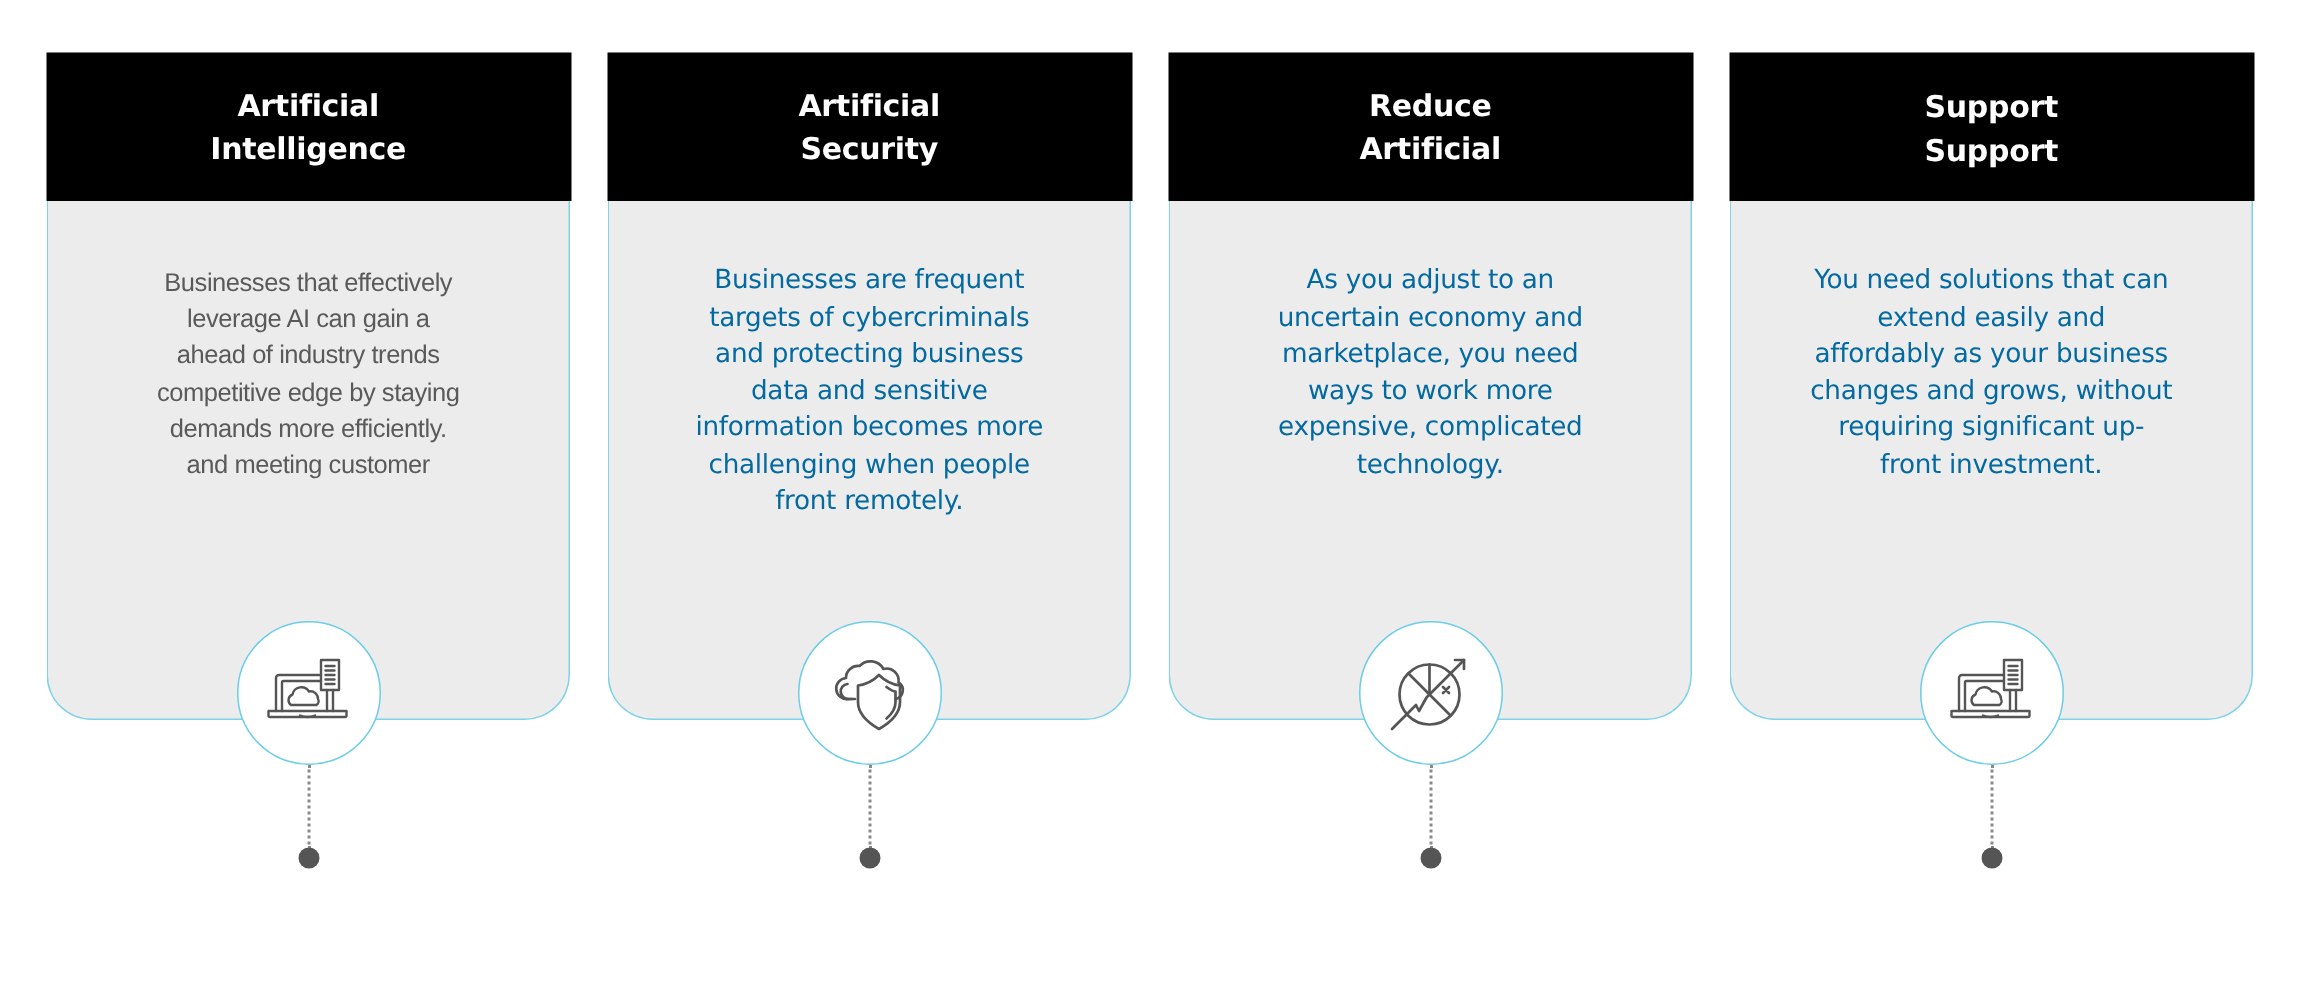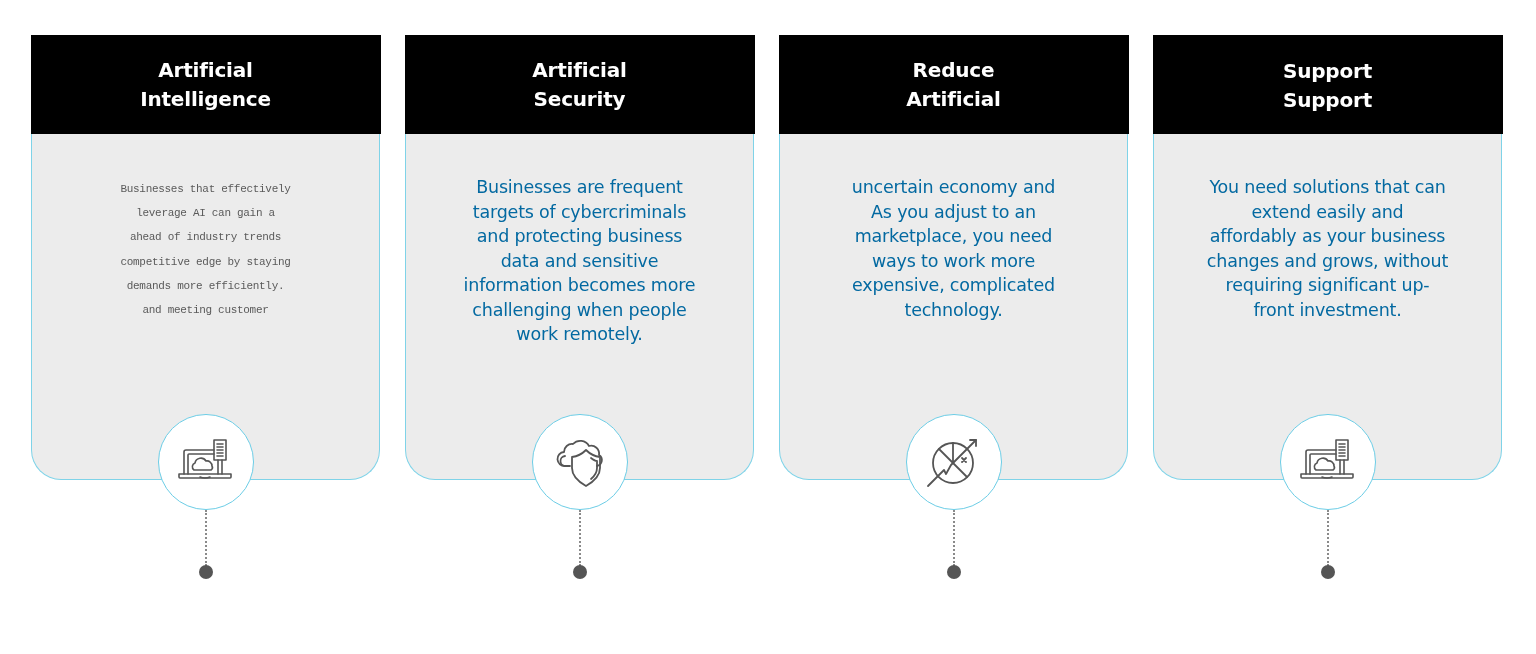--- a/index.html
+++ b/index.html
@@ -52,22 +52,22 @@
     left: 0;
     right: 0;
     top: 140px;
     text-align: center;
     padding: 0 18px;
     box-sizing: border-box;
   }
   .card-body span { display: block; white-space: nowrap; }
   .body-gray {
     color: #5a5a5a;
-    font-family: Liberation Mono, monospace;
-    font-size: 11px;
+    font-family: Liberation Sans, sans-serif;
+    font-size: 17px;
     line-height: 24.2px;
     letter-spacing: -0.3px;
   }
   .body-dark {
     color: #0369a1;
     font-family: "DejaVu Sans", sans-serif;
     font-size: 17.5px;
     line-height: 24.5px;
     letter-spacing: -0.2px;
   }
@@ -128,34 +128,34 @@
       <span>Security</span>
     </div>
   </div>
   <div class="card-body body-dark" style="top:140px;">
     <span>Businesses are frequent</span>
     <span>targets of cybercriminals</span>
     <span>and protecting business</span>
     <span>data and sensitive</span>
     <span>information becomes more</span>
     <span>challenging when people</span>
-    <span>work remotely.</span>
+    <span>front remotely.</span>
   </div>
 </div>
 
 <div class="card" style="left:779px;">
   <div class="card-header">
     <div class="card-title">
       <span>Reduce</span>
       <span>Artificial</span>
     </div>
   </div>
   <div class="card-body body-dark" style="top:140px;">
+    <span>As you adjust to an</span>
     <span>uncertain economy and</span>
-    <span>As you adjust to an</span>
     <span>marketplace, you need</span>
     <span>ways to work more</span>
     <span>expensive, complicated</span>
     <span>technology.</span>
   </div>
 </div>
 
 <div class="card" style="left:1153px;">
   <div class="card-header" style="padding-top:2px;box-sizing:border-box;">
     <div class="card-title">

